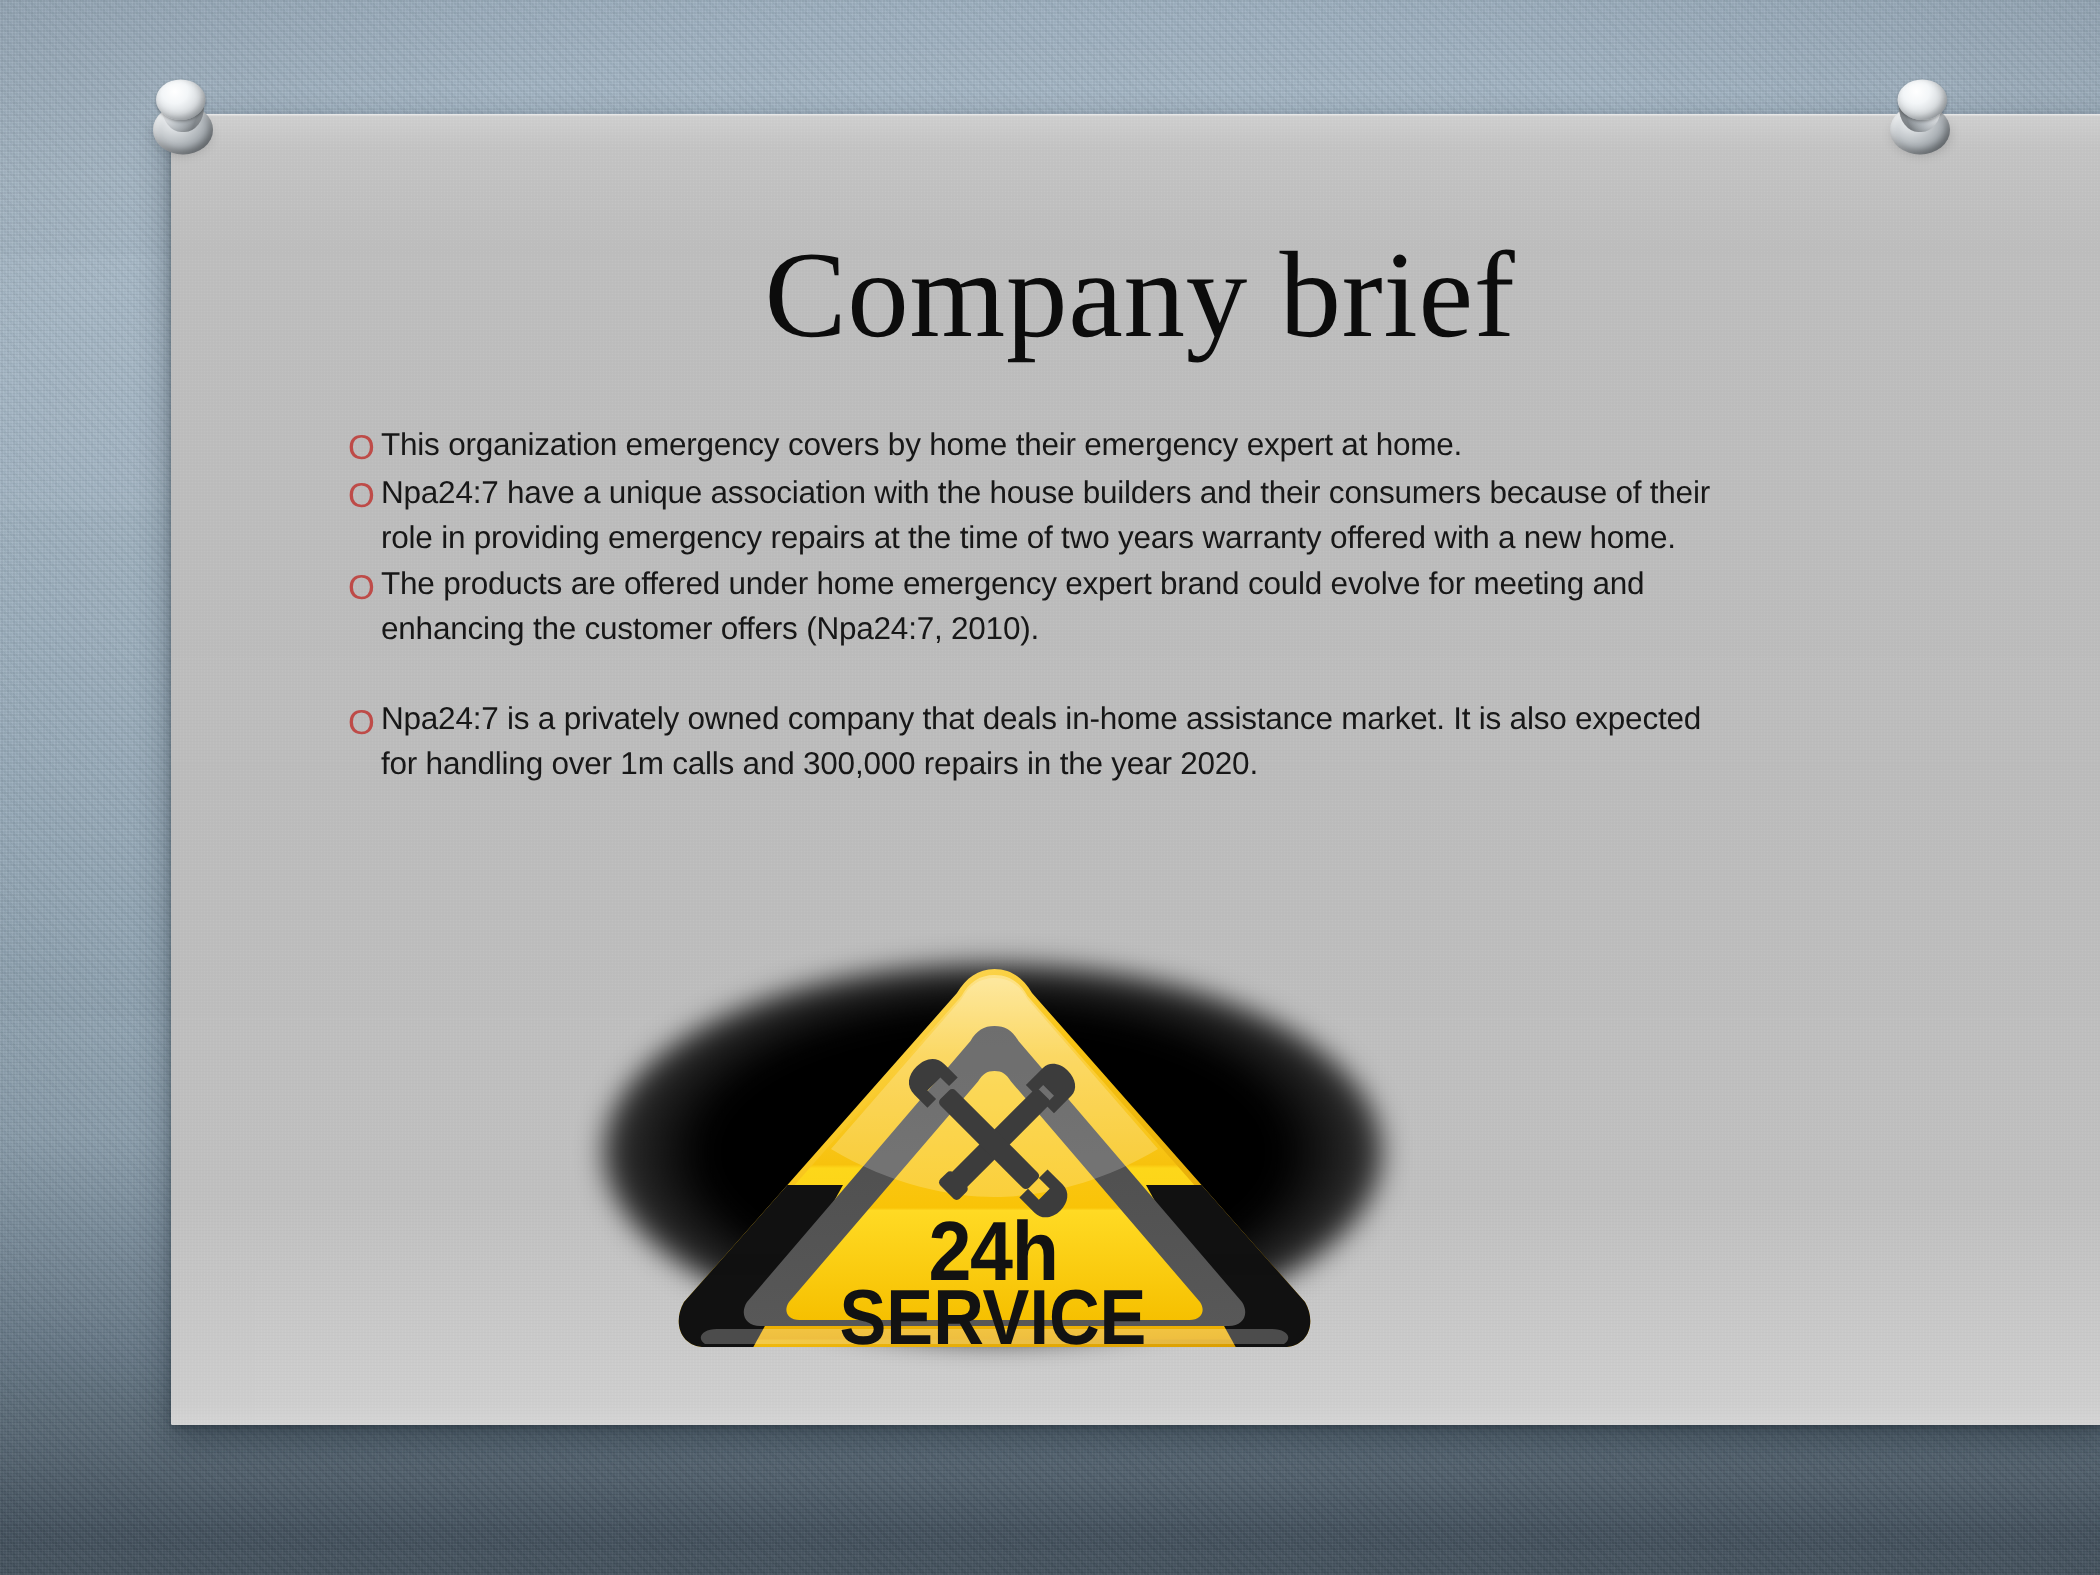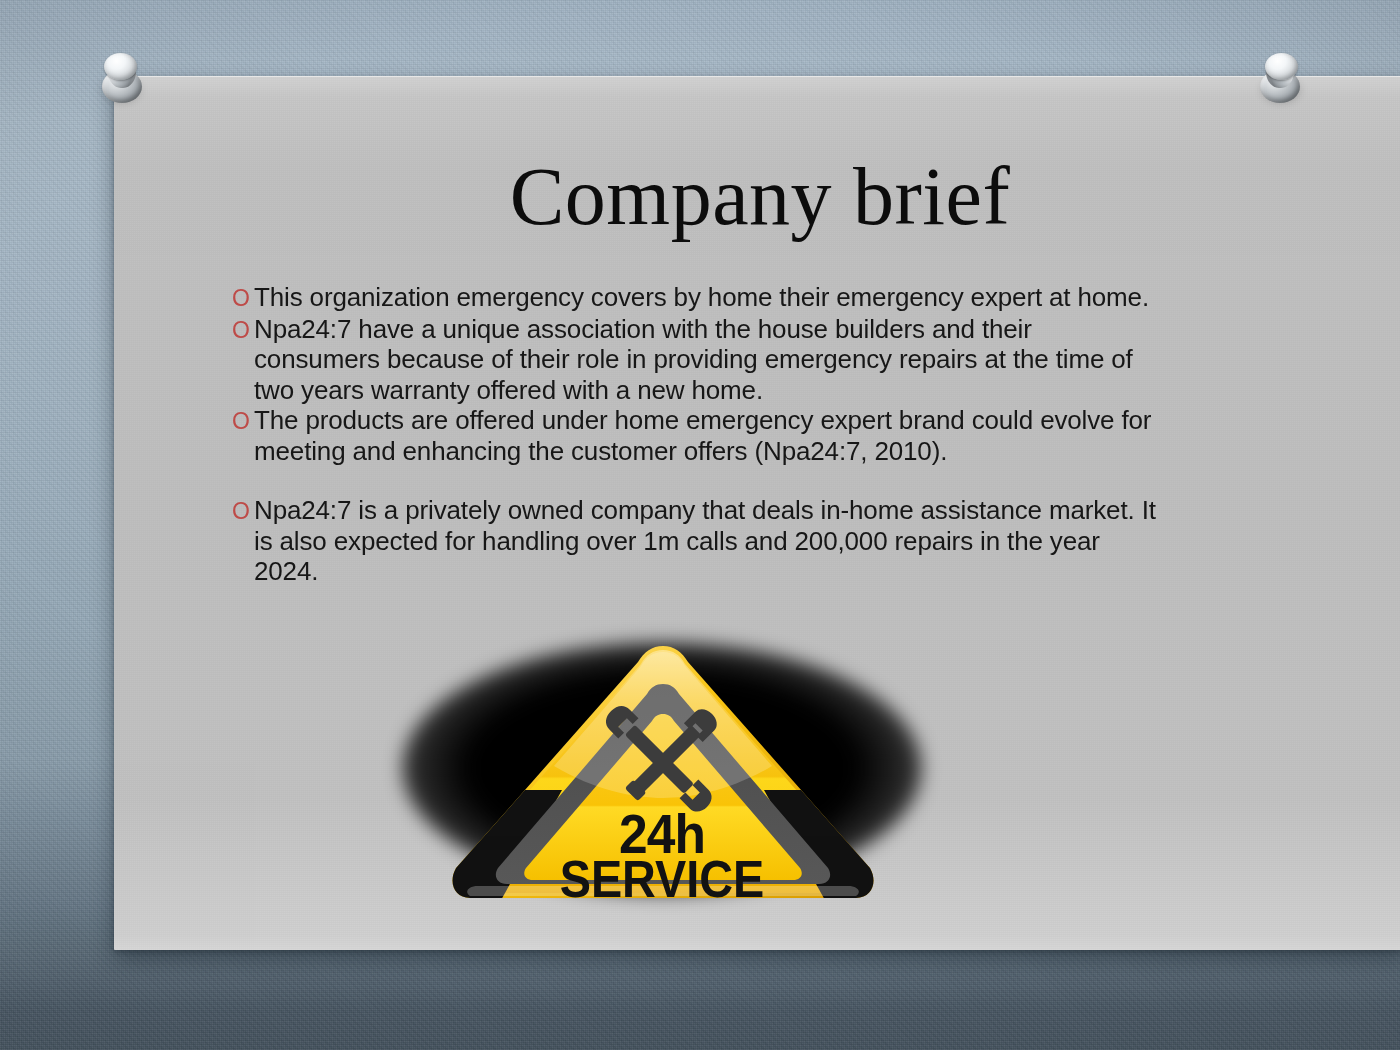--- a/index.html
+++ b/index.html
@@ -179,21 +179,21 @@
     color: #be4b48;
     font-family: "Liberation Sans", sans-serif;
     font-size: 23px;
     line-height: 30.5px;
     text-align: left;
     padding-top: 1px;
   }
   .bullet-text {
     flex: 1 1 auto;
     font-family: "Liberation Sans", "DejaVu Sans", sans-serif;
-    font-size: 26px;
+    font-size: 21px;
     line-height: 30.5px;
     color: #171717;
     letter-spacing: -0.15px;
   }
   .bullet-spacer { height: 29px; }
 
   
   .logo-wrap {
     position: absolute;
     left: 288px;
@@ -270,21 +270,21 @@
 
     <div class="bullet-row">
       <span class="bullet-marker">O</span>
       <span class="bullet-text">The products are offered under home emergency expert brand could evolve for meeting and enhancing the customer offers  (Npa24:7, 2010).</span>
     </div>
 
     <div class="bullet-spacer"></div>
 
     <div class="bullet-row">
       <span class="bullet-marker">O</span>
-      <span class="bullet-text">Npa24:7 is a privately owned company that deals in-home assistance market. It is also expected for handling over 1m calls and 200,000 repairs in the year 2024.</span>
+      <span class="bullet-text">Npa24:7 is a privately owned company that deals in-home assistance market. It is also expected for handling over 1m calls and 300,000 repairs in the year 2020.</span>
     </div>
 
   </div>
 
   <div class="logo-wrap">
     <div class="logo-glow"></div>
 
     <div class="logo-sign">
       <svg viewBox="0 0 442 268" xmlns="http://www.w3.org/2000/svg">
         <defs>

